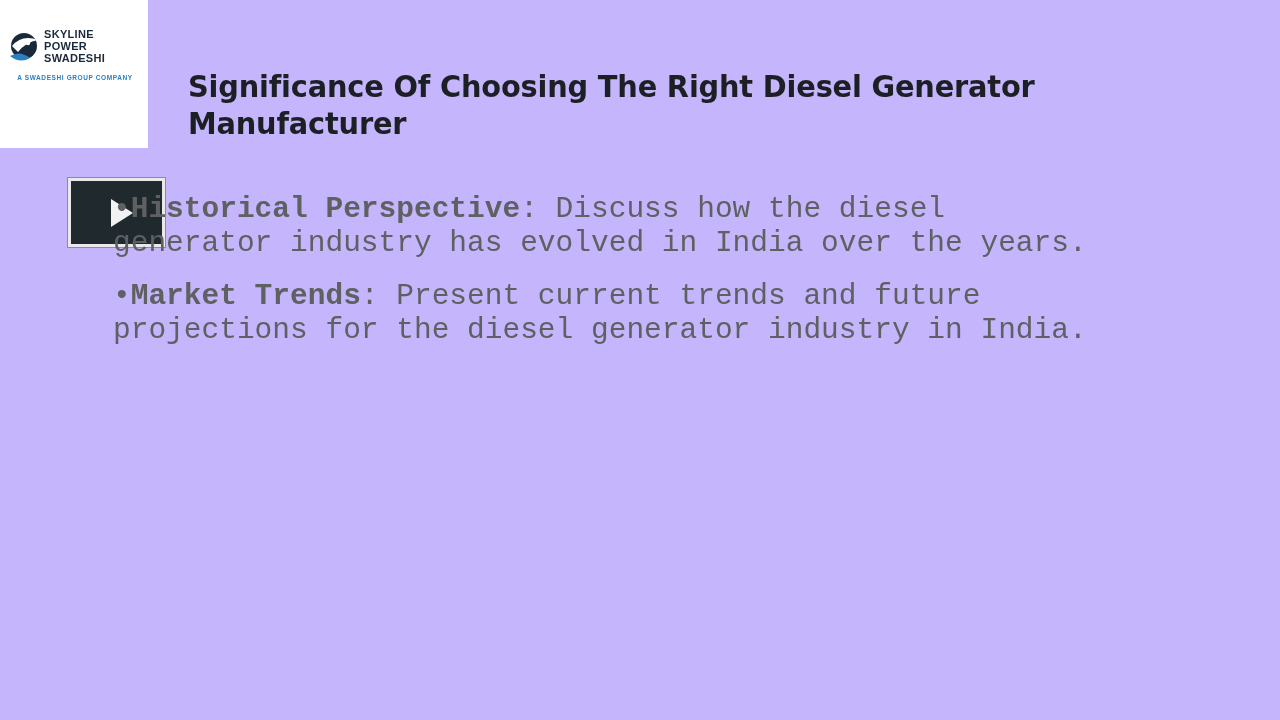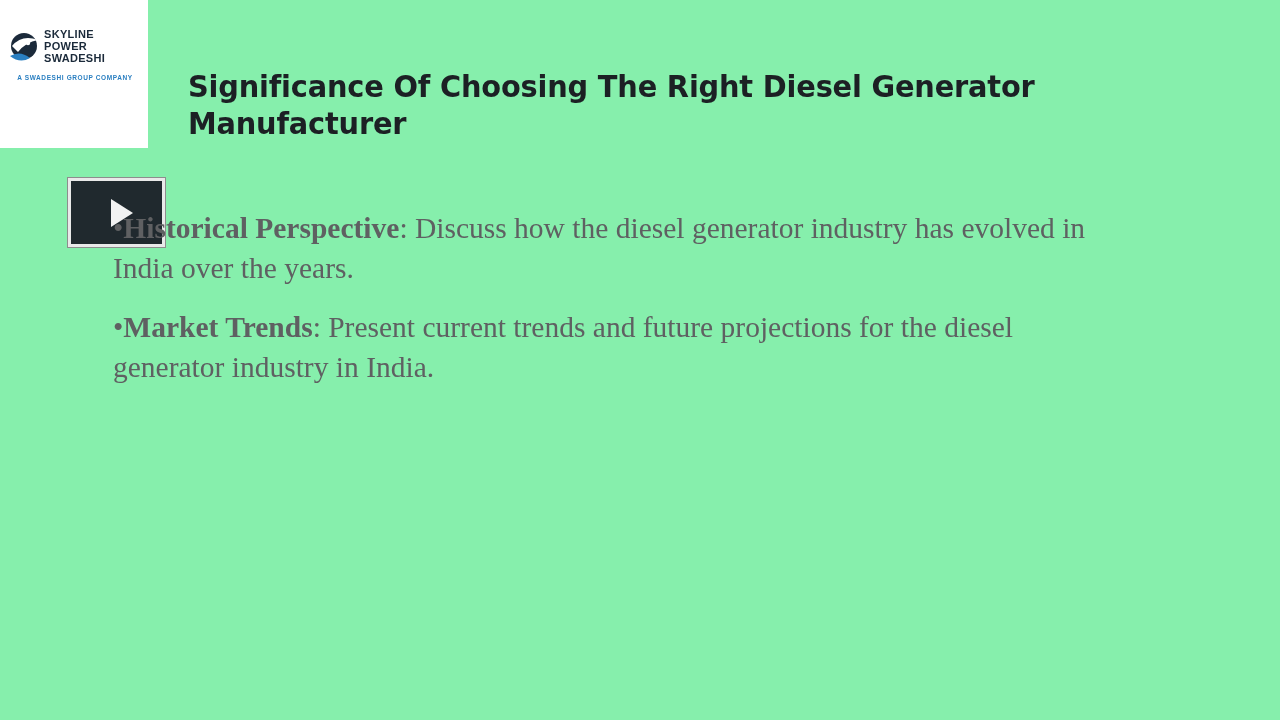--- a/index.html
+++ b/index.html
@@ -10,21 +10,21 @@
     width: 1280px;
     height: 720px;
     overflow: hidden;
     background: #4cafc0;
     font-family: "Liberation Sans", sans-serif;
   }
   .slide {
     position: relative;
     width: 1280px;
     height: 720px;
-    background: #86efac;
+    background: #c4b5fd;
   }
 
   
   .logo-card {
     position: absolute;
     left: 0;
     top: 0;
     width: 148px;
     height: 148px;
     background: #ffffff;
@@ -109,26 +109,26 @@
     border-left: 22px solid #f2f2f2;
     border-top: 14px solid transparent;
     border-bottom: 14px solid transparent;
     margin-left: 5px;
   }
 
   
   .body-text {
     position: absolute;
     left: 113px;
-    top: 208px;
+    top: 192px;
     width: 1000px;
     color: #5f6062;
-    font-family: Liberation Serif, serif;
+    font-family: Liberation Mono, monospace;
     font-size: 29.5px;
-    line-height: 40px;
+    line-height: 34px;
   }
   .bullet-para {
     margin: 0 0 19px 0;
   }
   .bullet-para:last-child {
     margin-bottom: 0;
   }
   .bullet-para b {
     color: #5f6062;
     font-weight: bold;

